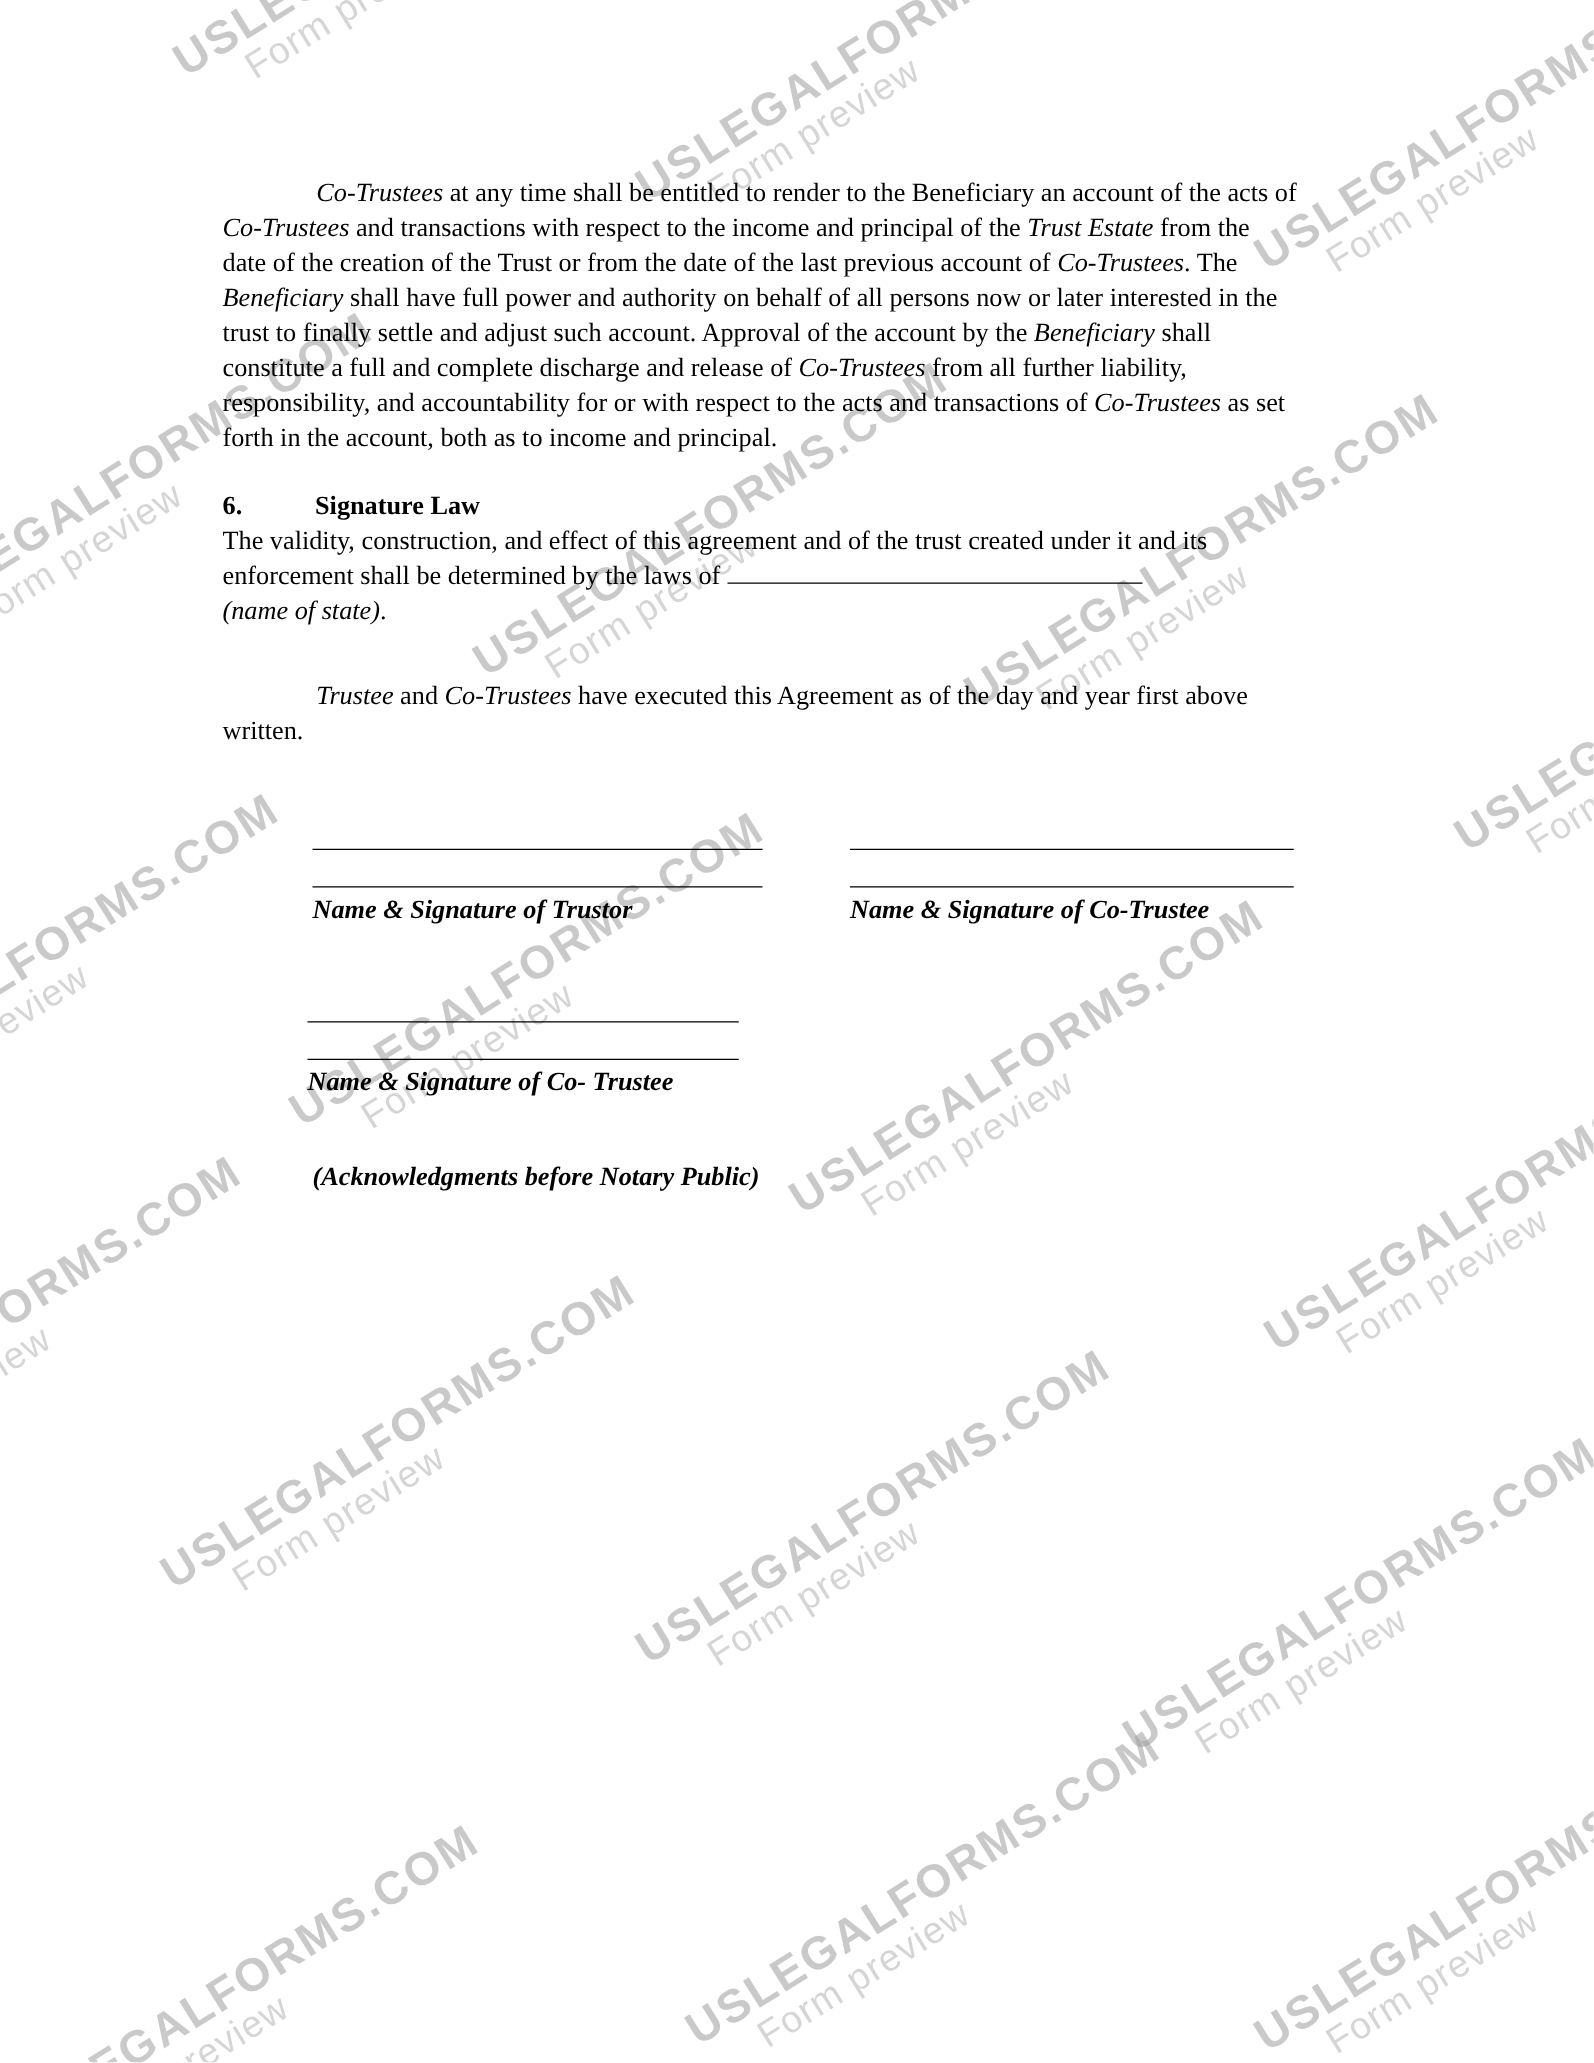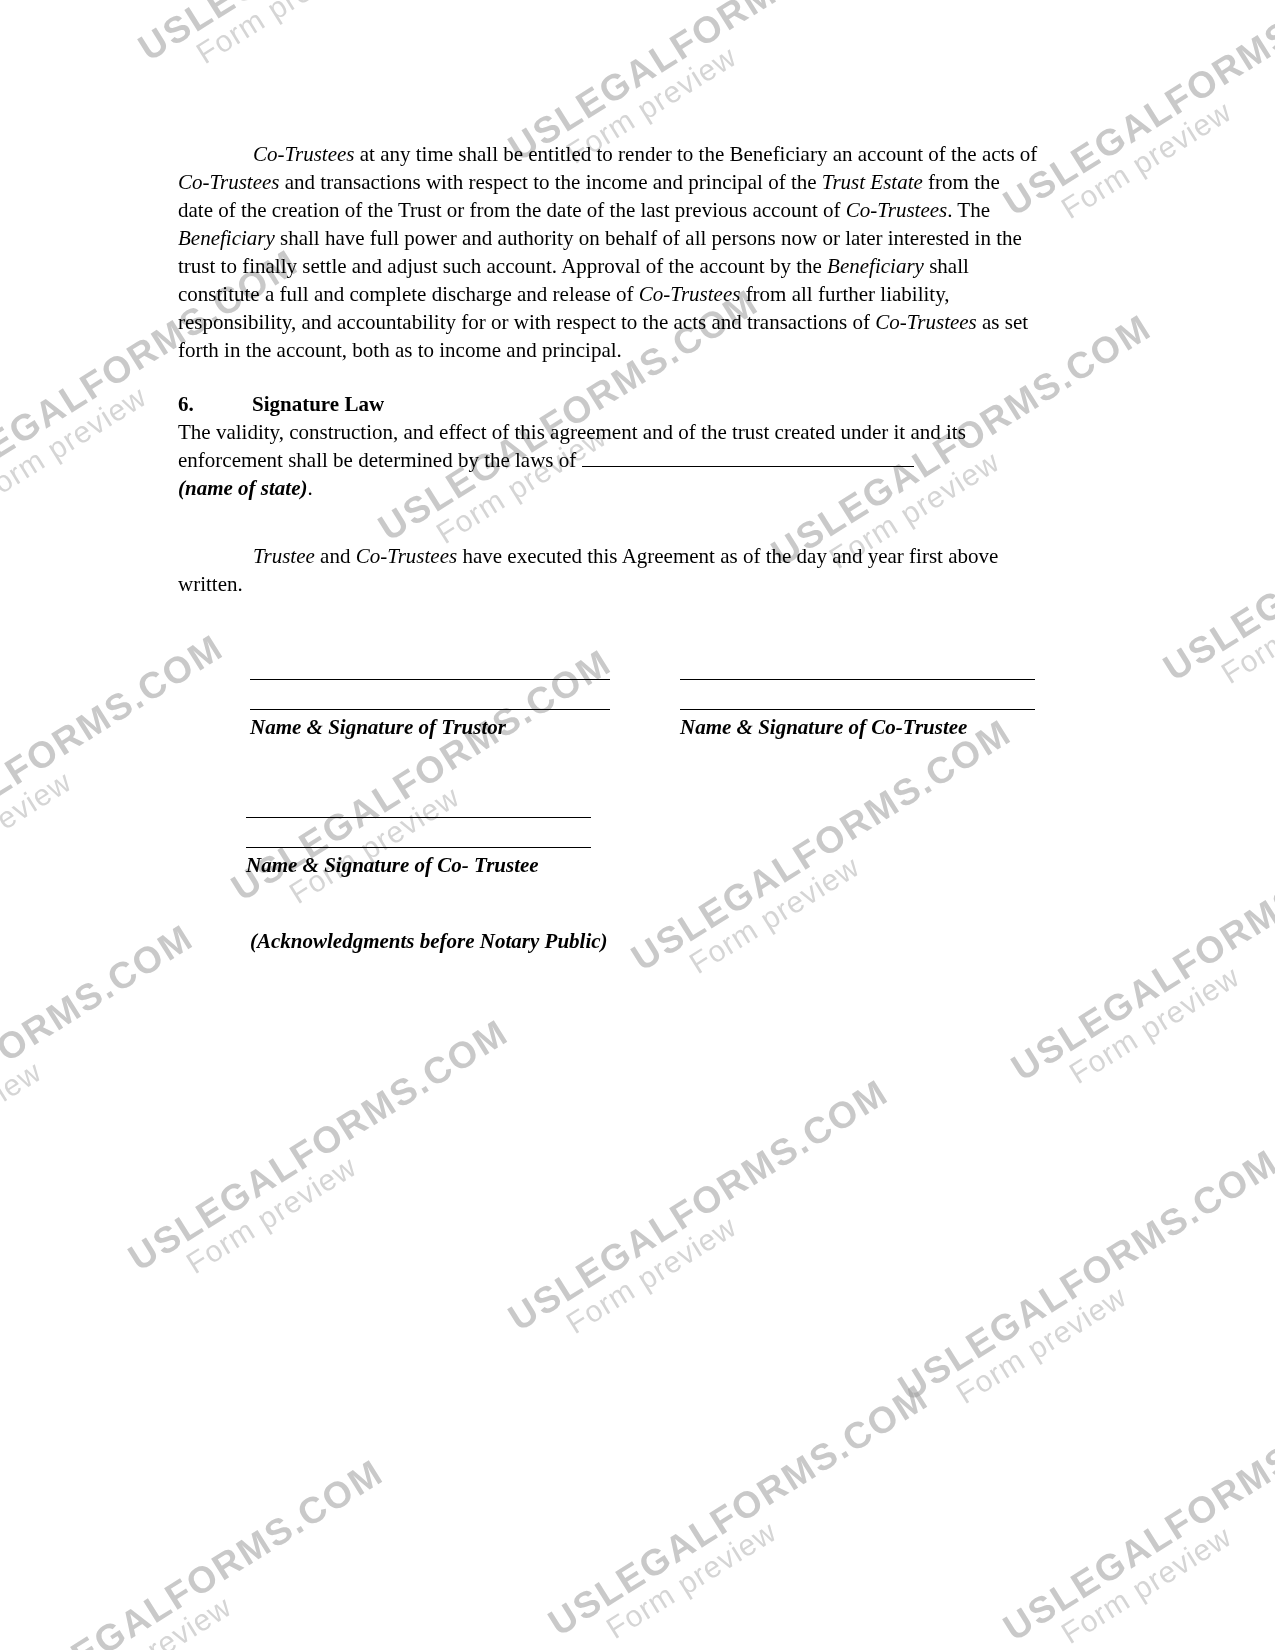--- a/index.html
+++ b/index.html
@@ -16,21 +16,21 @@
   
   .watermark-layer{position:absolute;inset:0;z-index:0;overflow:hidden;pointer-events:none;}
   .wm-unit{position:absolute;transform:rotate(-32deg);transform-origin:0 0;white-space:nowrap;}
   .wm1{font-family:"Liberation Sans", sans-serif;font-weight:bold;font-size:37px;letter-spacing:2px;}
   .wm2{font-family:"Liberation Sans", sans-serif;font-size:30px;margin-left:46px;margin-top:6px;letter-spacing:1px;}
   
   .content{position:absolute;left:178px;top:140px;width:860px;z-index:1;}
   p{margin:0;}
   .indent{text-indent:75px;}
   .it{font-style:italic;}
-  .bi{font-weight:bold;font-style:italic;}
+  .bi{font-weight:normal;font-style:italic;}
   .heading{margin-top:26px;font-weight:bold;}
   .hnum{display:inline-block;width:74px;}
   .gov{}
   .blank{display:inline-block;width:332px;height:20px;border-bottom:1px solid #000;vertical-align:baseline;}
   .exec{margin-top:40px;}
   .sig-row{display:flex;margin-left:72px;margin-top:52px;gap:70px;}
   .sig-block{width:360px;}
   .sig-block.rightcol{width:355px;}
   .sig-block.second{width:345px;margin-left:68px;margin-top:47px;}
   .sig-line{height:29px;border-bottom:1px solid #000;}

